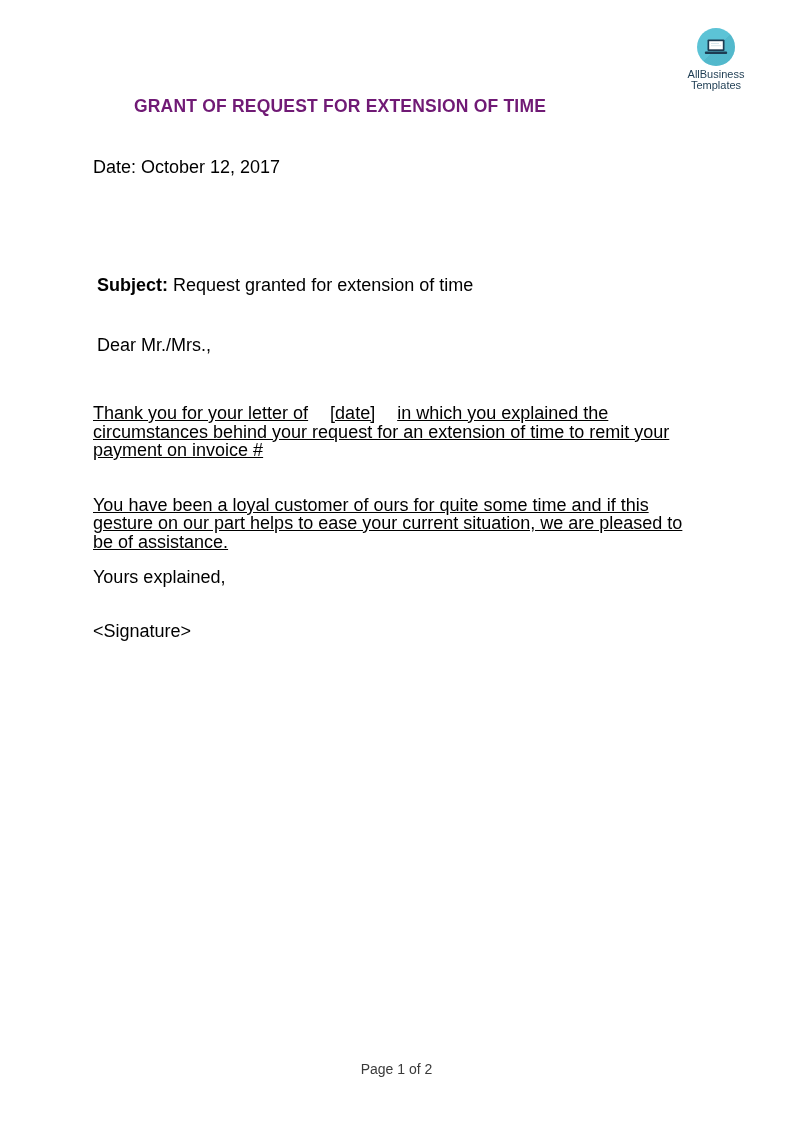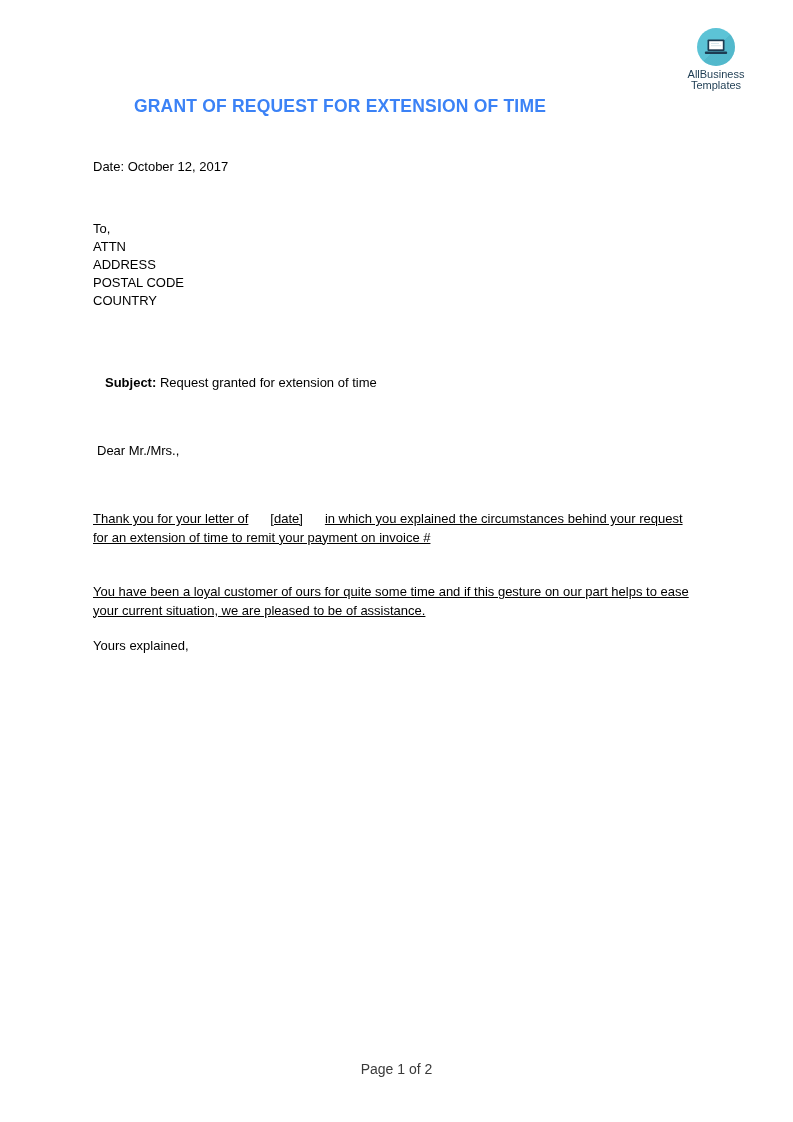--- a/index.html
+++ b/index.html
@@ -56,43 +56,43 @@
   
   .doc-title {
     position: absolute;
     top: 96px;
     left: 0;
     width: 680px;
     text-align: center;
     font-size: 17.5px;
     font-weight: bold;
     letter-spacing: 0.2px;
-    color: #3b82f6;
+    color: #701a75;
   }
 
   .content {
     position: absolute;
     left: 93px;
     top: 158px;
     width: 606px;
-    font-size: 13px;
+    font-size: 18px;
     line-height: 18px;
   }
 
   .date-line { margin: 0; }
 
   .address-block {
     margin: 0;
     padding: 0;
     list-style: none;
     line-height: 18px;
   }
   .address-block li { margin: 0; }
 
-  .subject-line { margin: 12px; }
+  .subject-line { margin: 4px; }
   .subject-label { font-weight: bold; }
 
   .salutation { margin: 4px; }
 
   .para {
     margin: 0;
     line-height: 18.5px;
     text-decoration: underline;
   }
 
@@ -139,27 +139,20 @@
 </div>
 
 <div class="doc-title">GRANT OF REQUEST FOR EXTENSION OF TIME</div>
 
 <div class="content">
 
   <p class="date-line">Date: October 12, 2017</p>
 
   <div class="gap-xl"></div>
 
-  <ul class="address-block">
-    <li>To,</li>
-    <li>ATTN</li>
-    <li>ADDRESS</li>
-    <li>POSTAL CODE</li>
-    <li>COUNTRY</li>
-  </ul>
 
   <div class="gap-xl" style="height:52px"></div>
 
   <p class="subject-line">
     <span class="subject-label">Subject:</span>
     <span>Request granted for extension of time</span>
   </p>
 
   <div class="gap-md"></div>
 
@@ -180,19 +173,20 @@
 
   <div class="gap-xs" style="height:17px"></div>
 
   <p class="closing-line">Yours explained,</p>
 
   <div class="gap-xs" style="height:18px"></div>
 
 
   <div class="gap-xs" style="height:18px"></div>
 
+  <p class="closing-line">&lt;Signature&gt;</p>
 
   <div class="gap-xs" style="height:18px"></div>
 
 
 </div>
 
 <div class="page-footer">Page 1 of 2</div>
 
 </body></html>

